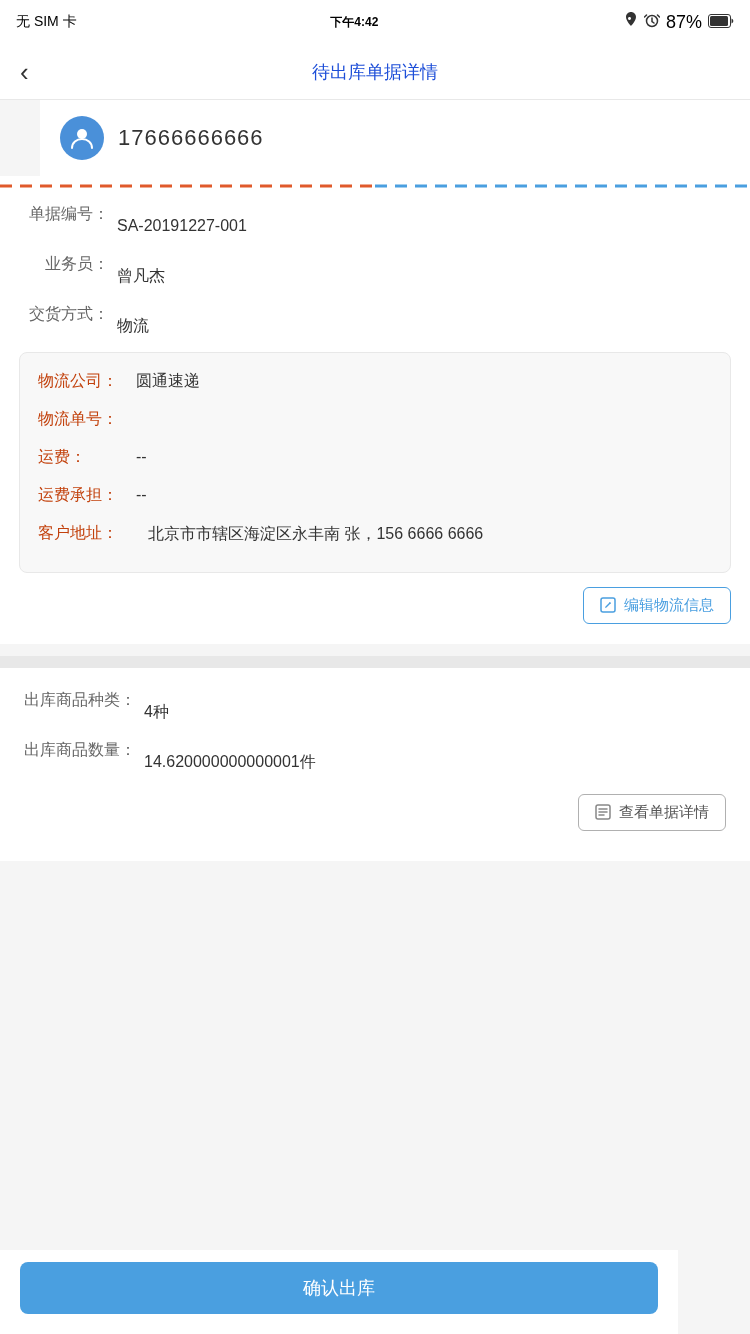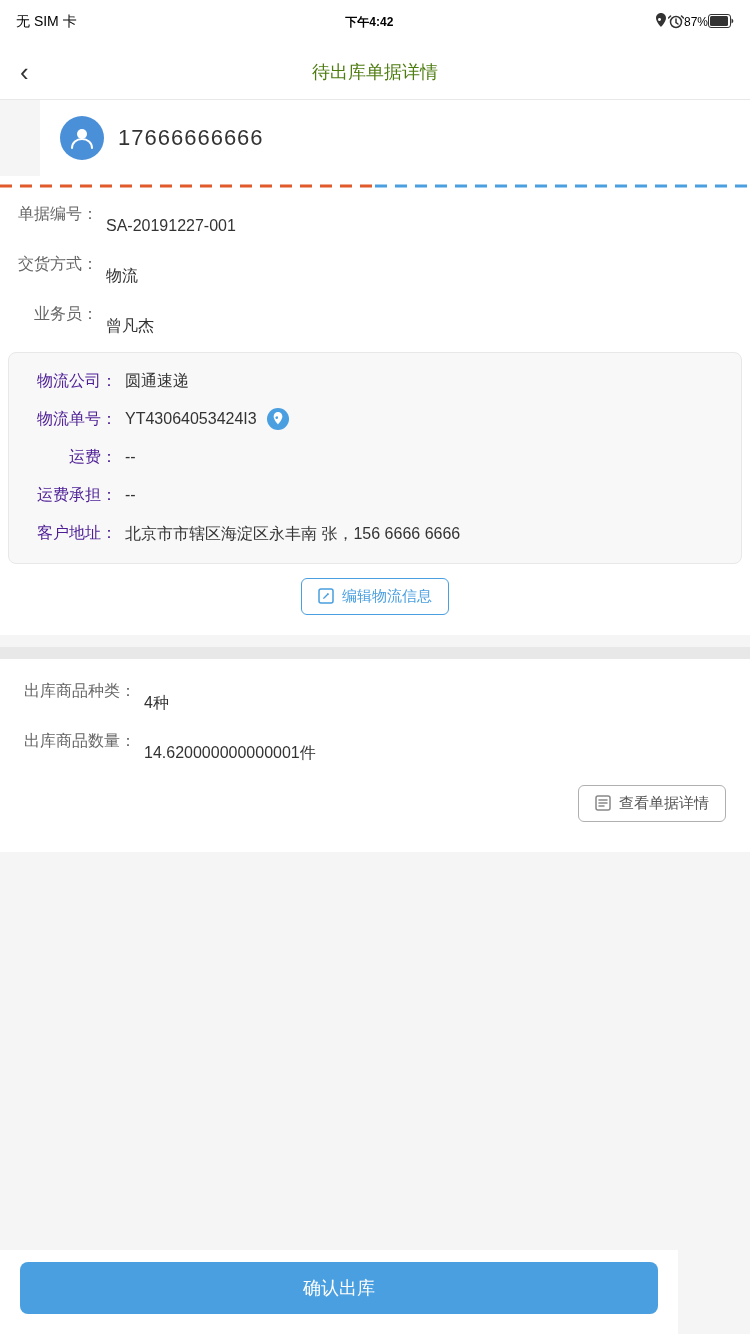--- a/index.html
+++ b/index.html
@@ -19,21 +19,21 @@
       height: 44px;
       display: flex;
       align-items: center;
       justify-content: space-between;
       padding: 7px 16px;
       font-size: 15px;
       font-weight: 500;
     }
     .status-left { display: flex; align-items: center; gap: 8px; font-size: 14px; }
     .status-center { font-size: 12px; font-weight: 600; }
-    .status-right { display: flex; align-items: center; font-size: 12px; }
+    .status-right { display: flex; align-items: center; gap: 6px; font-size: 18px; }
 
     
     .nav-bar {
       background: #fff;
       height: 56px;
       display: flex;
       align-items: center;
       padding: 0 20px;
       border-bottom: 1px solid #e8e8e8;
       position: relative;
@@ -44,21 +44,21 @@
       cursor: pointer;
       font-weight: 300;
       line-height: 1;
     }
     .nav-title {
       position: absolute;
       left: 50%;
       transform: translateX(-50%);
       font-size: 18px;
       font-weight: 500;
-      color: #4d7c0f;
+      color: #1d4ed8;
     }
 
     
     .customer-header {
       background: #fff;
       padding: 16px 20px;
       display: flex;
       align-items: center;
       gap: 14px;
       border-bottom: none;
@@ -77,21 +77,21 @@
     .customer-phone {
       font-size: 22px;
       font-weight: 500;
       color: #333;
       letter-spacing: 1px;
     }
 
     
     .info-section {
       background: #fff;
-      padding: 20px 8px;
+      padding: 20px 19px;
       margin-bottom: 12px;
     }
     .info-row {
       display: flex;
       align-items: flex-start;
       margin-bottom: 14px;
       font-size: 16px;
       line-height: 1.5;
     }
     .info-row:last-child { margin-bottom: 0; }
@@ -116,25 +116,24 @@
       margin: 0 0 14px 0;
       padding: 16px 18px;
     }
     .logistics-row {
       display: flex;
       align-items: flex-start;
       margin-bottom: 14px;
       font-size: 16px;
       line-height: 1.5;
     }
-    .logistics-row:last-child { margin-bottom: 0; }
+    .logistics-row:last-child { margin-bottom: 9px; gap: 12px; }
     .logistics-label {
-      color: #4c1d95;
+      color: #c2410c;
       min-width: 90px;
-      text-align: right;
       flex-shrink: 0;
     }
     .logistics-value {
       color: #333;
       margin-left: 8px;
       flex: 1;
       display: flex;
       align-items: center;
       gap: 10px;
     }
@@ -151,21 +150,21 @@
       align-items: center;
       justify-content: center;
       flex-shrink: 0;
       cursor: pointer;
     }
     .location-icon svg { width: 14px; height: 14px; }
 
     
     .edit-btn-row {
       display: flex;
-      justify-content: center;
+      justify-content: flex-end;
       margin-top: 6px;
     }
     .edit-btn {
       border: 1px solid #4a9fe0;
       border-radius: 6px;
       padding: 8px 16px;
       color: #4a9fe0;
       font-size: 15px;
       display: flex;
       align-items: center;
@@ -309,43 +308,35 @@
     <line x1="375" y1="2" x2="750" y2="2" stroke="#4a9fe0" stroke-width="3" stroke-dasharray="12,8"></line>
   </svg>
 </div>
 
 <div class="info-section">
   <div class="info-row">
     <span class="info-label">单据编号：</span>
     <span class="info-value">SA-20191227-001</span>
   </div>
   <div class="info-row">
+    <span class="info-label">业务员：</span>
+    <span class="info-value">曾凡杰</span>
+  </div>
+  <div class="info-row">
     <span class="info-label">交货方式：</span>
     <span class="info-value">物流</span>
   </div>
-  <div class="info-row">
-    <span class="info-label">业务员：</span>
-    <span class="info-value">曾凡杰</span>
-  </div>
 
   <div class="logistics-card">
     <div class="logistics-row">
       <span class="logistics-label">物流公司：</span>
       <span class="logistics-value">圆通速递</span>
     </div>
     <div class="logistics-row">
       <span class="logistics-label">物流单号：</span>
-      <span class="logistics-value">
-        <span>YT43064053424I3</span>
-        <span class="location-icon">
-          <svg viewBox="0 0 14 16" fill="none">
-            <path d="M7 0C4.24 0 2 2.24 2 5c0 3.75 5 9 5 9s5-5.25 5-9c0-2.76-2.24-5-5-5zm0 6.5A1.5 1.5 0 115 5a1.5 1.5 0 012 1.5z" fill="#fff"></path>
-          </svg>
-        </span>
-      </span>
     </div>
     <div class="logistics-row">
       <span class="logistics-label">运费：</span>
       <span class="logistics-value">--</span>
     </div>
     <div class="logistics-row">
       <span class="logistics-label">运费承担：</span>
       <span class="logistics-value">--</span>
     </div>
     <div class="logistics-row">

